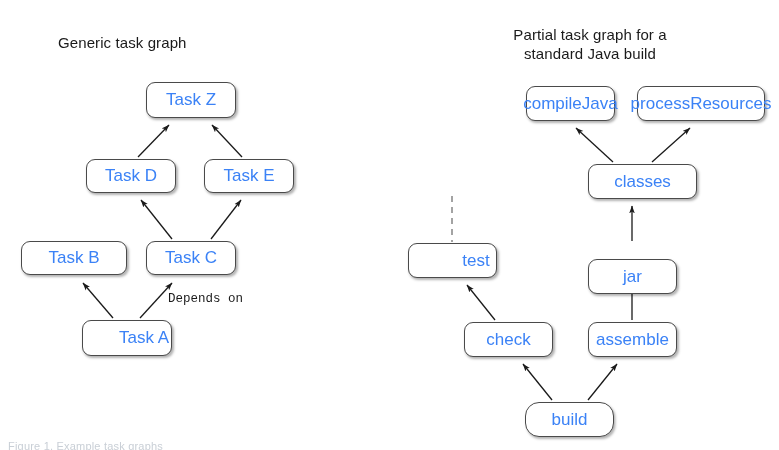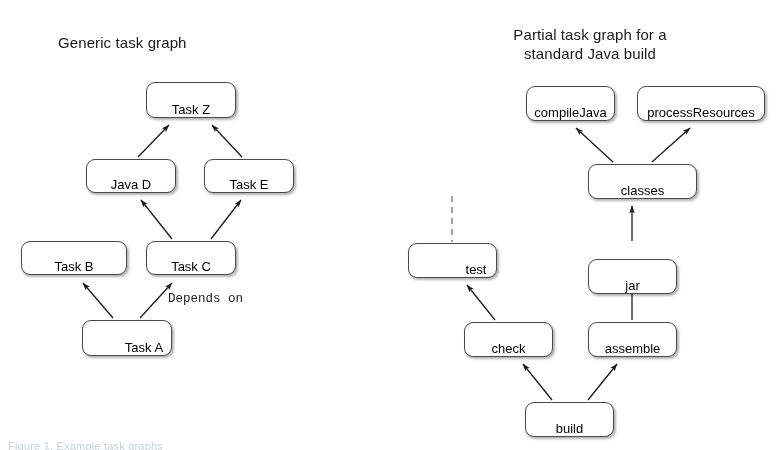--- a/index.html
+++ b/index.html
@@ -41,24 +41,24 @@
     width: 200px;
     text-align: center;
   }
   .node {
     position: absolute;
     box-sizing: border-box;
     background: #ffffff;
     border: 1.2px solid #4a4a4a;
     border-radius: 9px;
     display: flex;
-    align-items: flex-end;
+    align-items: center;
     justify-content: center;
-    font-size: 13px;
-    color: #000000;
+    font-size: 17px;
+    color: #3b82f6;
     box-shadow: 1.5px 2px 2.5px rgba(0,0,0,0.30);
     white-space: nowrap;
   }
   .edge-label {
     position: absolute;
     font-size: 12.5px;
     color: #1a1a1a;
     white-space: nowrap;
     font-family: Liberation Mono, monospace;
   }
@@ -127,21 +127,21 @@
     <line x1="452" y1="196" x2="452" y2="242" stroke="#9a9a9a" stroke-width="1.8" stroke-dasharray="6,5"></line>
   </g>
 </svg>
 
 <div class="panel-title" id="title-left" style="white-space: pre-line;">Generic task graph</div>
 
 <div class="node" style="left:146px; top:82px; width:90px; height:36px;">
   <span>Task Z</span>
 </div>
 <div class="node" style="left:86px; top:159px; width:90px; height:34px;">
-  <span>Java D</span>
+  <span>Task D</span>
 </div>
 <div class="node" style="left:204px; top:159px; width:90px; height:34px;">
   <span>Task E</span>
 </div>
 <div class="node" style="left:21px; top:241px; width:106px; height:34px;">
   <span>Task B</span>
 </div>
 <div class="node" style="left:146px; top:241px; width:90px; height:34px;">
   <span>Task C</span>
 </div>
@@ -168,17 +168,17 @@
 </div>
 <div class="node" style="left:588px; top:243px; width:89px; height:35px;margin-top:16px;">
   <span>jar</span>
 </div>
 <div class="node" style="left:464px; top:322px; width:89px; height:35px;">
   <span>check</span>
 </div>
 <div class="node" style="left:588px; top:322px; width:89px; height:35px;">
   <span>assemble</span>
 </div>
-<div class="node" style="left:525px; top:402px; width:89px; height:35px;">
+<div class="node" style="left:525px; top:402px; width:89px; height:35px;border-radius:14px;">
   <span>build</span>
 </div>
 
 <div class="caption">Figure 1. Example task graphs</div>
 
 </body></html>

